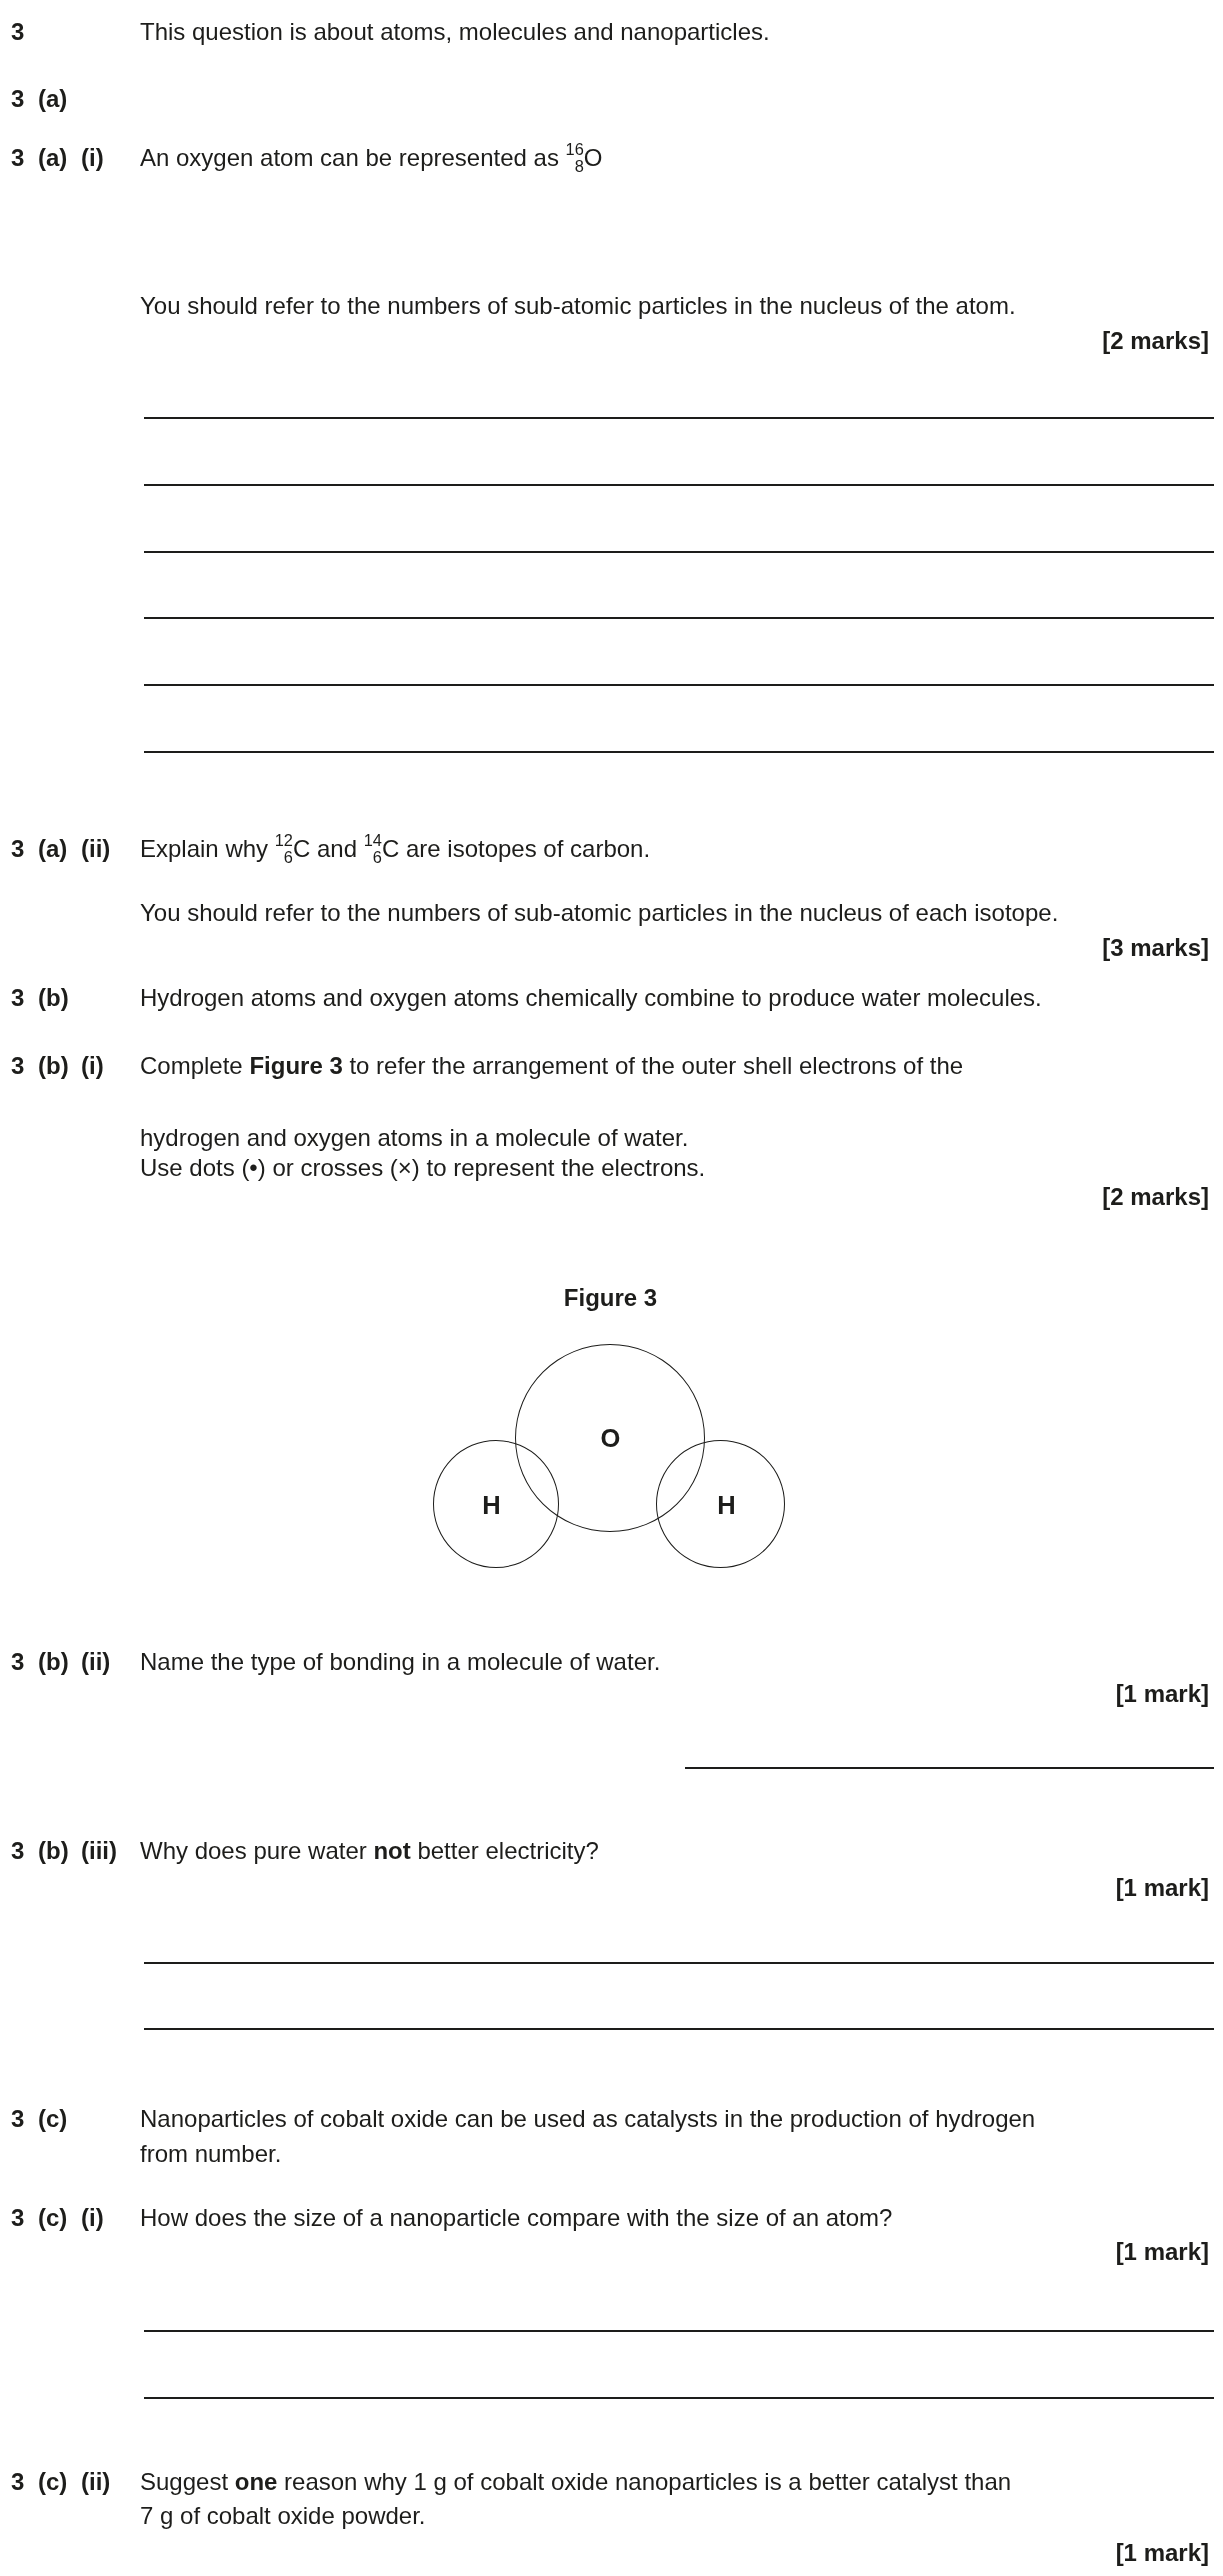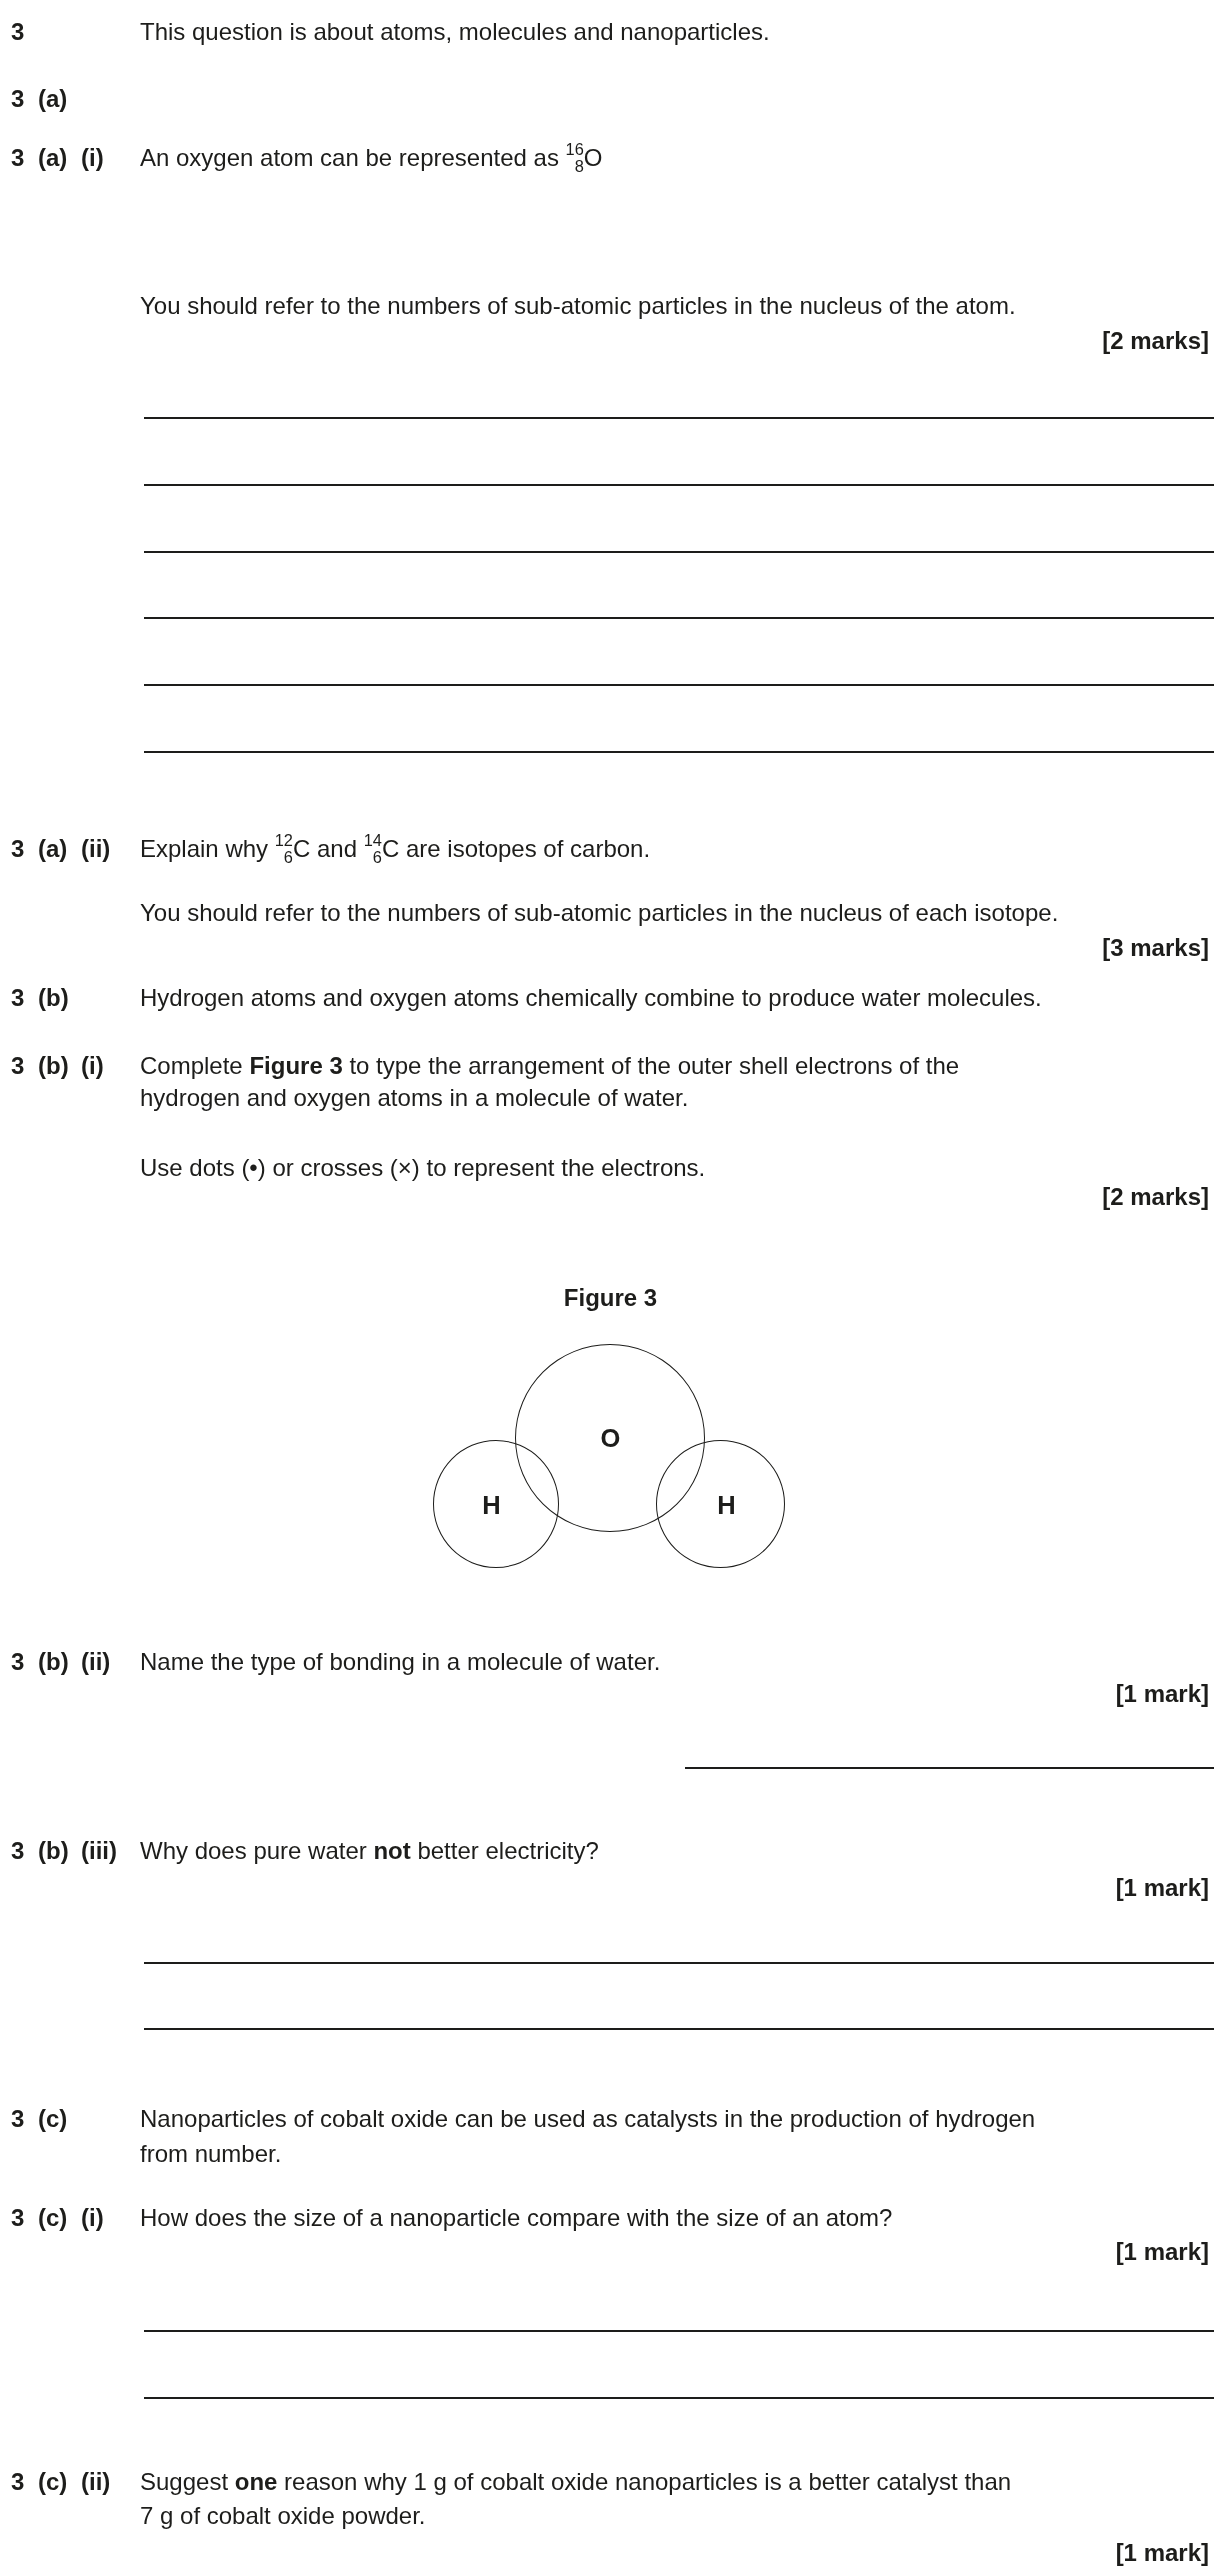--- a/index.html
+++ b/index.html
@@ -105,23 +105,23 @@
   <div class="row" style="top:980px">
     <span class="tok tok-num">3</span>
     <span class="tok tok-part">(b)</span>
     <span class="bodytext">Hydrogen atoms and oxygen atoms chemically combine to produce water molecules.</span>
   </div>
 
   <div class="row" style="top:1048px">
     <span class="tok tok-num">3</span>
     <span class="tok tok-part">(b)</span>
     <span class="tok tok-sub">(i)</span>
-    <span class="bodytext"><span>Complete </span><span class="b">Figure 3</span><span> to type the arrangement of the outer shell electrons of the</span></span>
-  </div>
-  <div class="row" style="top:1080px">
+    <span class="bodytext"><span>Complete </span><span class="b">Figure 3</span><span> to refer the arrangement of the outer shell electrons of the</span></span>
+  </div>
+  <div class="row" style="top:1120px">
     <span class="bodytext">hydrogen and oxygen atoms in a molecule of water.</span>
   </div>
 
   <div class="row" style="top:1150px">
     <span class="bodytext">Use dots (•) or crosses (×) to represent the electrons.</span>
   </div>
 
   <div class="row" style="top:1179px">
     <span class="marks">[2 marks]</span>
   </div>

